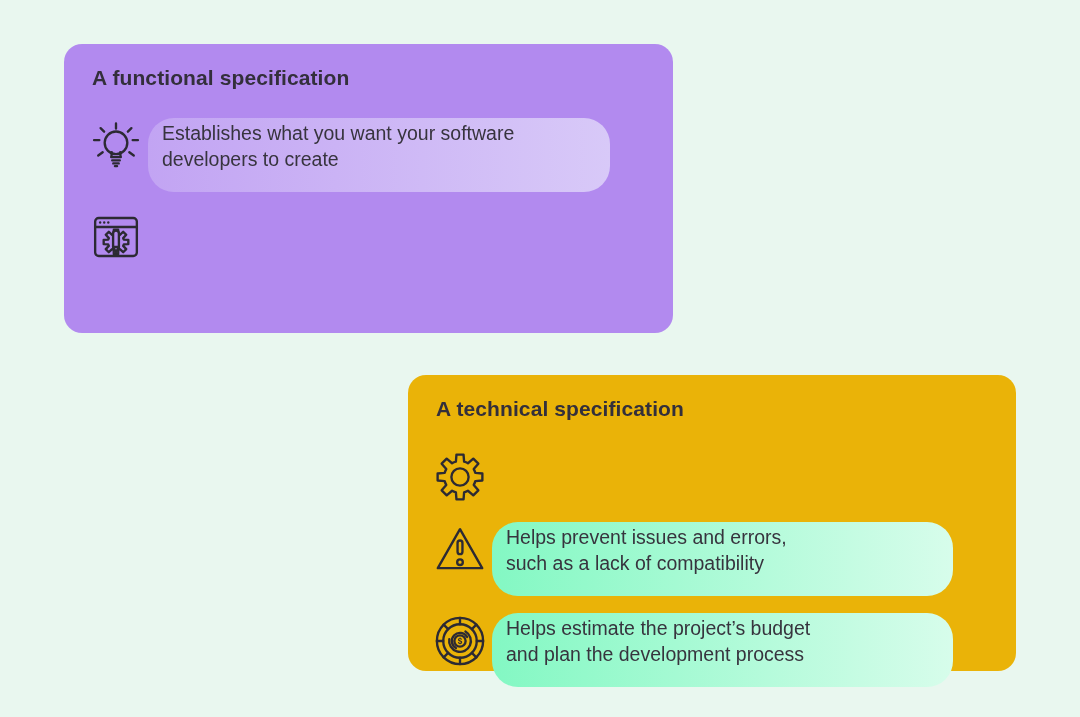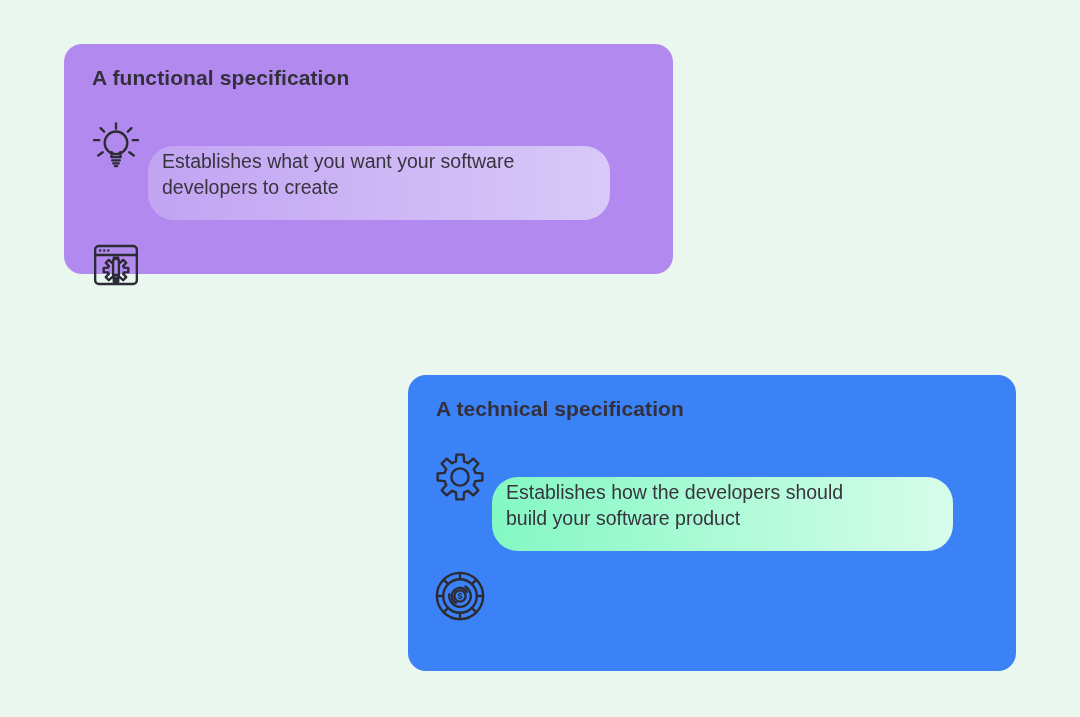--- a/index.html
+++ b/index.html
@@ -11,27 +11,27 @@
     color:#37343e;
     overflow:hidden;
   }
   .card{
     position:absolute;
     border-radius:18px;
     box-sizing:border-box;
     padding:20px 0 0 20px;
   }
   .card-functional{
-    left:64px; top:44px; width:609px; height:230px;
+    left:64px; top:44px; width:609px; height:289px;
     background:#b28aef;
     --card-bg:#b28aef;
   }
   .card-technical{
     left:408px; top:375px; width:608px; height:296px;
-    background:#3b82f6;
+    background:#eab308;
     --card-bg:#63f6b2;
   }
   .card-title{
     margin:0 0 0 8px;
     font-size:21px;
     line-height:28px;
     font-weight:700;
     letter-spacing:0.1px;
     color:#332f3b;
   }
@@ -54,21 +54,20 @@
   }
   .icon-box svg{width:58px;height:58px;}
   .pill{
     flex:1;
     min-height:56px;
     border-radius:26px;
     display:flex;
     align-items:center;
     padding:3px 16px 20px 14px;
     box-sizing:border-box;
-    margin-top:28px;
   }
   .card-functional .pill{
     background:linear-gradient(90deg, #c2a4f3 0%, #d8c9f8 100%);
   }
   .card-technical .pill{
     background:linear-gradient(90deg, #83f8c3 0%, #d7fdeb 100%);
   }
   .pill p{
     margin:0;
     font-size:19.5px;
@@ -143,35 +142,48 @@
   <h2 class="card-title">A technical specification</h2>
   <div class="rows">
 
     <div class="row">
       <div class="icon-box">
         <svg viewBox="0 0 64 64">
           <path class="icon-stroke" id="gear-big-path" d="M27.47 15.10 L28.09 7.31 L35.91 7.31 L36.53 15.10 A17.5 17.5 0 0 1 40.75 16.84 L40.75 16.84 L46.69 11.77 L52.23 17.31 L47.16 23.25 A17.5 17.5 0 0 1 48.90 27.47 L48.90 27.47 L56.69 28.09 L56.69 35.91 L48.90 36.53 A17.5 17.5 0 0 1 47.16 40.75 L47.16 40.75 L52.23 46.69 L46.69 52.23 L40.75 47.16 A17.5 17.5 0 0 1 36.53 48.90 L36.53 48.90 L35.91 56.69 L28.09 56.69 L27.47 48.90 A17.5 17.5 0 0 1 23.25 47.16 L23.25 47.16 L17.31 52.23 L11.77 46.69 L16.84 40.75 A17.5 17.5 0 0 1 15.10 36.53 L15.10 36.53 L7.31 35.91 L7.31 28.09 L15.10 27.47 A17.5 17.5 0 0 1 16.84 23.25 L16.84 23.25 L11.77 17.31 L17.31 11.77 L23.25 16.84 A17.5 17.5 0 0 1 27.47 15.10 Z"></path>
           <circle class="icon-stroke" cx="32" cy="32" r="9.5"></circle>
         </svg>
       </div>
+    </div>
+
+    <div class="row">
+      <div class="icon-box">
+        <svg viewBox="0 0 64 64">
+          <path class="icon-stroke" d="M32 9 L7.5 52 H56.5 Z"></path>
+          <rect class="icon-stroke" x="29.3" y="21.5" width="5.4" height="15" rx="2.7"></rect>
+          <circle class="icon-stroke" cx="32" cy="45.5" r="3.1"></circle>
+        </svg>
+      </div>
       <div class="pill">
-        <p>Establishes how the developers should
-build your software product</p>
+        <p>Helps prevent issues and errors,
+such as a lack of compatibility</p>
       </div>
     </div>
-
 
     <div class="row">
       <div class="icon-box">
         <svg viewBox="0 0 64 64">
           <circle class="icon-stroke" cx="32" cy="32" r="25.5"></circle>
           <circle class="icon-stroke" cx="32" cy="32" r="18.5"></circle>
           <path class="icon-stroke" d="M50.5 32 H57.5 M45.08 45.08 L50.03 50.03 M32 50.5 V57.5 M18.92 45.08 L13.97 50.03 M13.5 32 H6.5 M18.92 18.92 L13.97 13.97 M32 13.5 V6.5 M45.08 18.92 L50.03 13.97"></path>
           <path class="icon-stroke" d="M38 21.6 A12 12 0 1 1 20.18 29.92"></path>
           <path class="icon-stroke" d="M27.5 39.79 A9 9 0 1 1 39.79 27.5"></path>
           <circle class="icon-stroke" cx="32" cy="32" r="6.2"></circle>
           <text class="dollar-glyph" x="32" y="35.2" text-anchor="middle">$</text>
         </svg>
       </div>
+      <div class="pill">
+        <p>Helps estimate the project’s budget
+and plan the development process</p>
+      </div>
     </div>
 
   </div>
 </section>
 
 </body></html>

